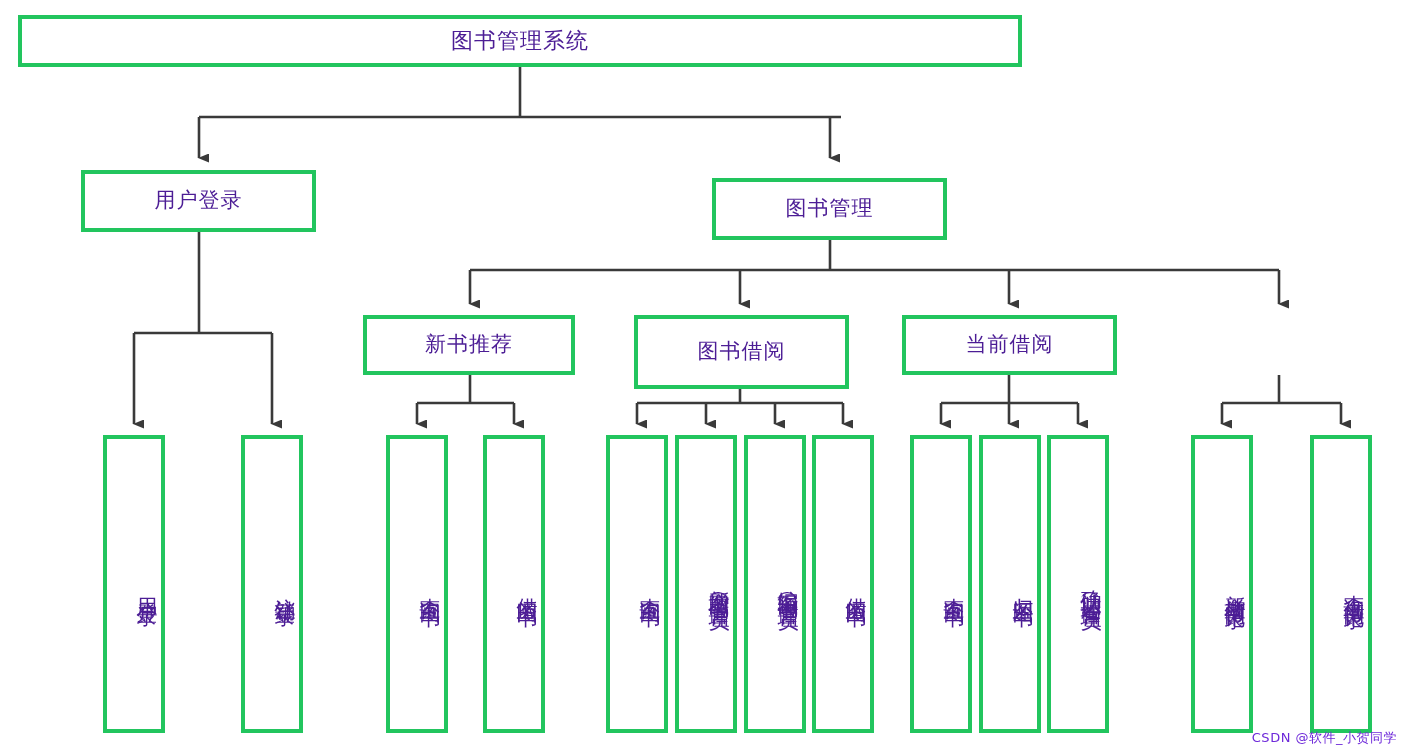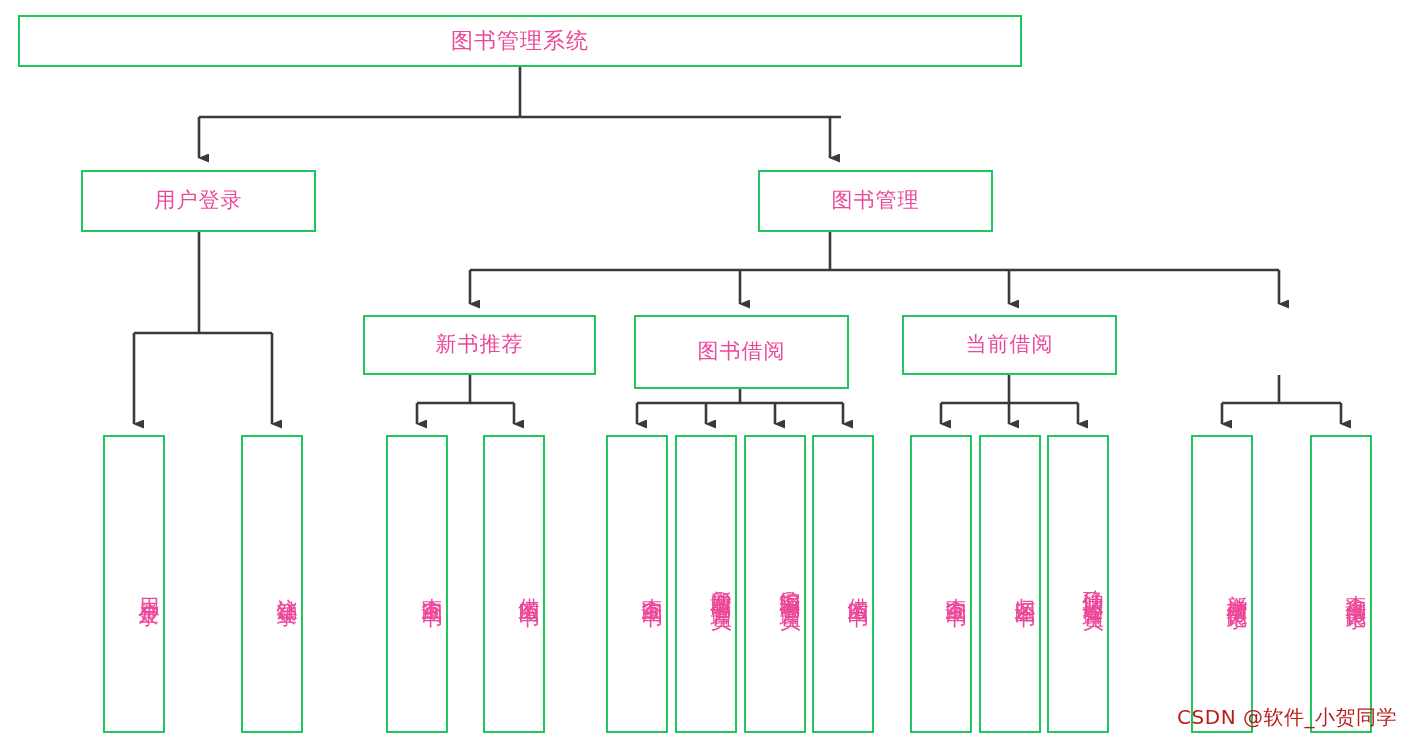--- a/index.html
+++ b/index.html
@@ -22,26 +22,26 @@
     position: absolute;
     left: 0;
     top: 0;
     width: 1405px;
     height: 747px;
     pointer-events: none;
   }
   .node {
     position: absolute;
     box-sizing: border-box;
-    border: 2px solid #22c55e;
+    border: 4px solid #22c55e;
     background: #ffffff;
     display: flex;
     align-items: center;
     justify-content: center;
-    color: #ec4899;
+    color: #4c1d95;
     z-index: 2;
   }
   .node.horiz {
     font-size: 21px;
     letter-spacing: 1px;
     line-height: 1.2;
   }
   .node.root {
     font-size: 22px;
   }
@@ -54,23 +54,23 @@
     align-items: flex-start;
     justify-content: center;
     white-space: nowrap;
   }
   .node.vert.tall {
     padding-top: 4px;
   }
   .watermark {
     position: absolute;
     right: 8px;
-    bottom: 16px;
-    font-size: 20px;
-    color: #b91c1c;
+    bottom: 0;
+    font-size: 13px;
+    color: #6d28d9;
     letter-spacing: 0.5px;
     z-index: 5;
     white-space: nowrap;
   }
 </style>
 </head>
 <body>
 
 <div id="canvas">
 
@@ -120,23 +120,23 @@
       <path d="M 1279 375 L 1279 403"></path>
       <path d="M 1222 403 L 1341 403"></path>
       <path d="M 1222 403 L 1222 424" marker-end="url(#arrow)"></path>
       <path d="M 1341 403 L 1341 424" marker-end="url(#arrow)"></path>
     </g>
   </svg>
 
   <div class="node horiz root" style="left:18px; top:15px; width:1004px; height:52px;">图书管理系统</div>
 
   <div class="node horiz" style="left:81px; top:170px; width:235px; height:62px;">用户登录</div>
-  <div class="node horiz" style="left:712px; top:170px; width:235px; height:62px;margin-left:46px;">图书管理</div>
+  <div class="node horiz" style="left:712px; top:178px; width:235px; height:62px;">图书管理</div>
 
-  <div class="node horiz" style="left:363px; top:315px; width:233px; height:60px;">新书推荐</div>
+  <div class="node horiz" style="left:363px; top:315px; width:212px; height:60px;">新书推荐</div>
   <div class="node horiz" style="left:634px; top:315px; width:215px; height:74px;">图书借阅</div>
   <div class="node horiz" style="left:902px; top:315px; width:215px; height:60px;">当前借阅</div>
 
   <div class="node vert" style="left:103px; top:435px; width:62px; height:298px;">用户登录</div>
   <div class="node vert" style="left:241px; top:435px; width:62px; height:298px;">注销登录</div>
 
   <div class="node vert" style="left:386px; top:435px; width:62px; height:298px;">查询图书</div>
   <div class="node vert" style="left:483px; top:435px; width:62px; height:298px;">借阅图书</div>
 
   <div class="node vert" style="left:606px; top:435px; width:62px; height:298px;">查询图书</div>

